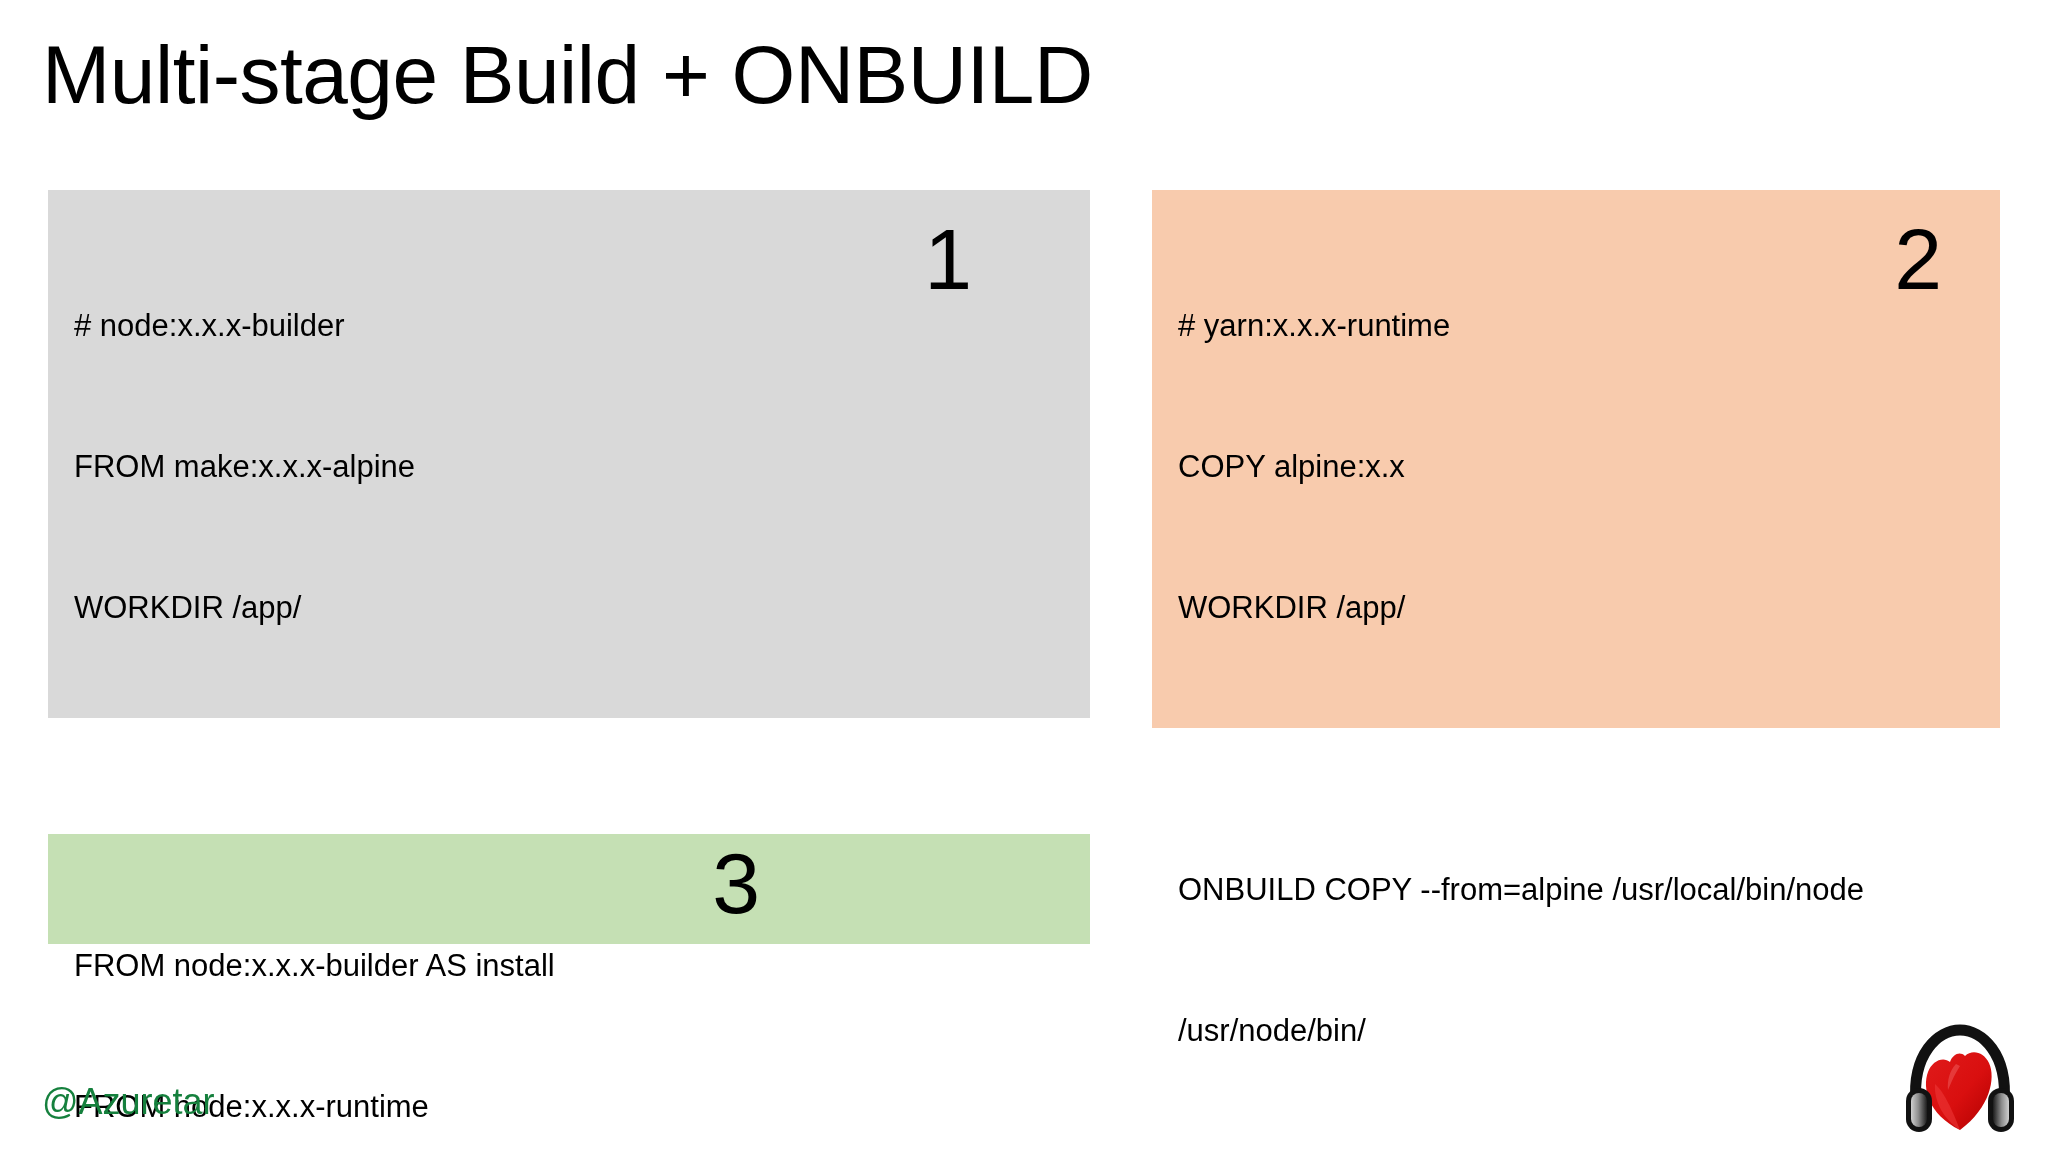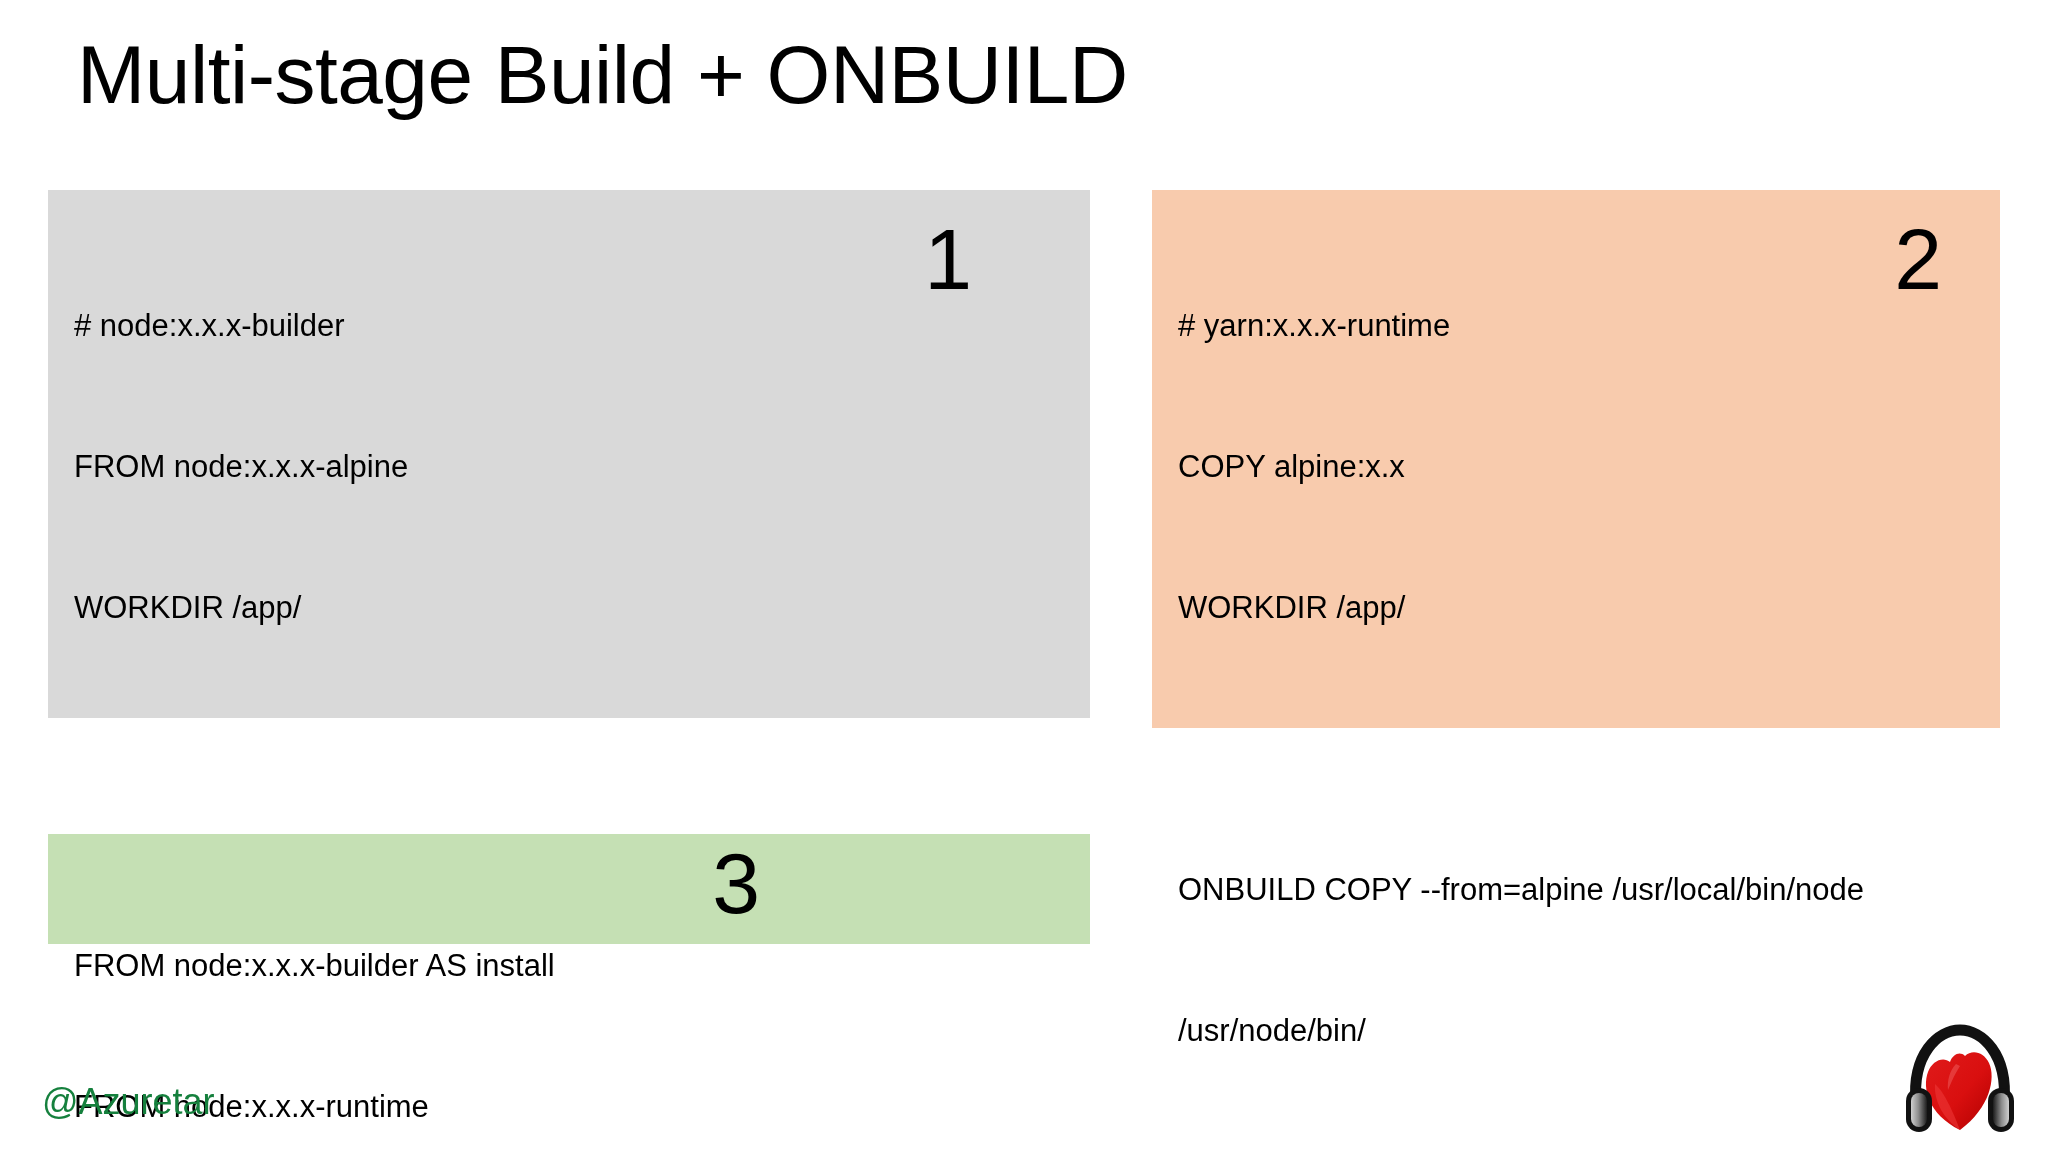--- a/index.html
+++ b/index.html
@@ -20,21 +20,20 @@
   .slide-title {
     position: absolute;
     left: 42px;
     top: 34px;
     font-size: 82px;
     line-height: 1.0;
     font-weight: 400;
     letter-spacing: -0.5px;
     white-space: nowrap;
     color: #000;
-    margin-left: 35px;
   }
 
   
   .code-block {
     position: absolute;
     box-sizing: border-box;
     padding: 18px 26px 22px 26px;
     font-family: "Liberation Sans", sans-serif;
     font-size: 31px;
     line-height: 47px;
@@ -111,21 +110,21 @@
 </style>
 </head>
 <body>
 
 <div class="slide-title">Multi-stage Build + ONBUILD</div>
 
 <div class="code-block" id="block-builder">
   <div class="badge">1</div>
   <div class="lines">
     <div class="line"># node:x.x.x-builder</div>
-    <div class="line">FROM node:x.x.x-alpine</div>
+    <div class="line">FROM make:x.x.x-alpine</div>
     <div class="line">WORKDIR /app/</div>
     <div class="line blank"></div>
     <div class="line">RUN apk add --no-cache --virtual .build-deps python make g++</div>
     <div class="line blank"></div>
     
     
     
   </div>
 </div>
 

